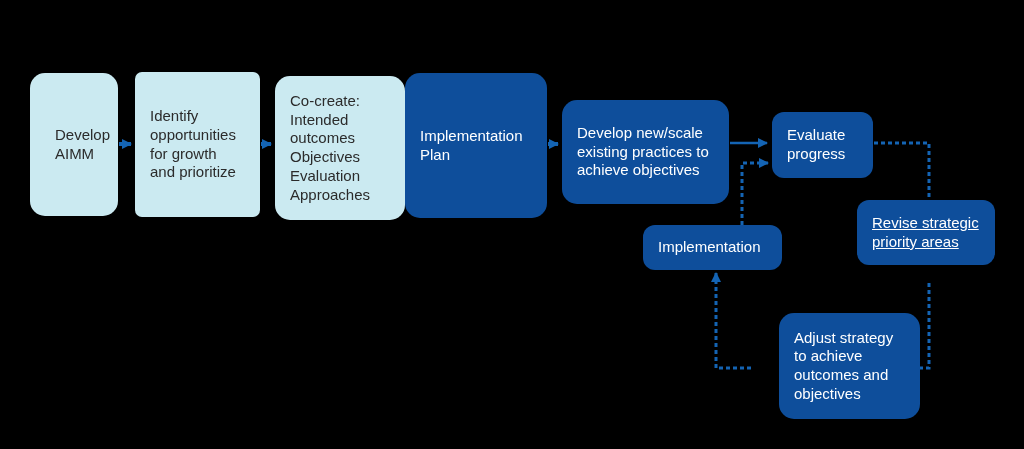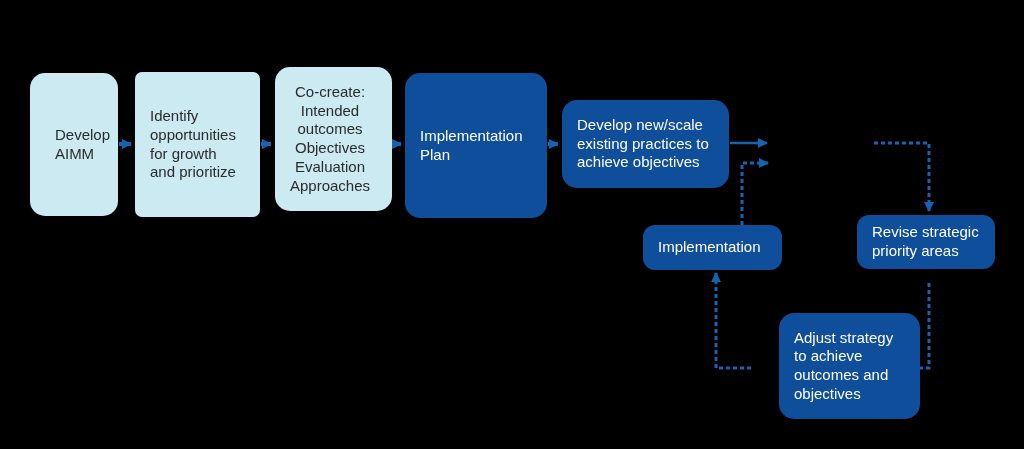--- a/index.html
+++ b/index.html
@@ -41,26 +41,26 @@
   .node .label {
     white-space: pre-line;
     font-size: 15px;
     line-height: 1.25;
   }
   .node.small { border-radius: 12px; }
 
   
   #n-develop-aimm        { left: 30px;  top: 73px;  width: 88px;  height: 143px; justify-content: flex-end; }
   #n-identify            { left: 135px; top: 72px;  width: 125px; height: 145px; border-radius: 7px; }
-  #n-co-create           { left: 275px; top: 67px;  width: 117px; height: 144px; text-align: center; }
+  #n-co-create           { left: 275px; top: 76px;  width: 130px; height: 144px; }
   #n-impl-plan           { left: 405px; top: 73px;  width: 142px; height: 145px; }
-  #n-develop-new         { left: 562px; top: 100px; width: 167px; height: 88px;  }
+  #n-develop-new         { left: 562px; top: 100px; width: 167px; height: 104px;  }
   #n-evaluate            { left: 772px; top: 112px; width: 101px; height: 66px;  }
   #n-implementation      { left: 643px; top: 225px; width: 139px; height: 45px;  }
-  #n-revise              { left: 857px; top: 215px; width: 138px; height: 54px;  }
+  #n-revise              { left: 857px; top: 200px; width: 138px; height: 65px; text-decoration: underline;  }
   #n-adjust              { left: 752px; top: 313px; width: 141px; height: 106px; margin-left: 27px; }
 
   .conn {
     fill: none;
     stroke: #1464b4;
   }
   .conn.solid-thick { stroke-width: 4; }
   .conn.solid-thin  { stroke-width: 2.5; }
   .conn.dashed      { stroke-width: 3; stroke-dasharray: 4 3; }
 </style>
@@ -113,20 +113,24 @@
     <span class="label">Implementation
 Plan</span>
   </div>
 
   <div class="node dark" id="n-develop-new">
     <span class="label">Develop new/scale
 existing practices to
 achieve objectives</span>
   </div>
 
+  <div class="node dark small" id="n-evaluate">
+    <span class="label">Evaluate
+progress</span>
+  </div>
 
   <div class="node dark small" id="n-implementation">
     <span class="label">Implementation</span>
   </div>
 
   <div class="node dark small" id="n-revise">
     <span class="label">Revise strategic
 priority areas</span>
   </div>
 

